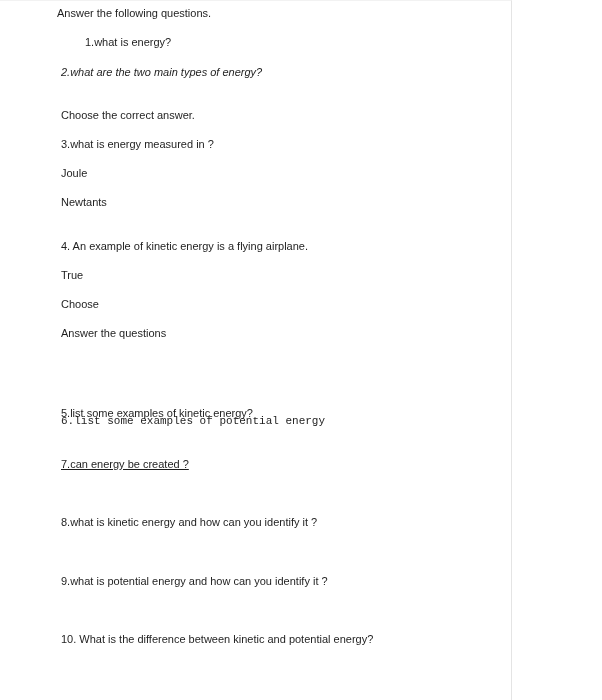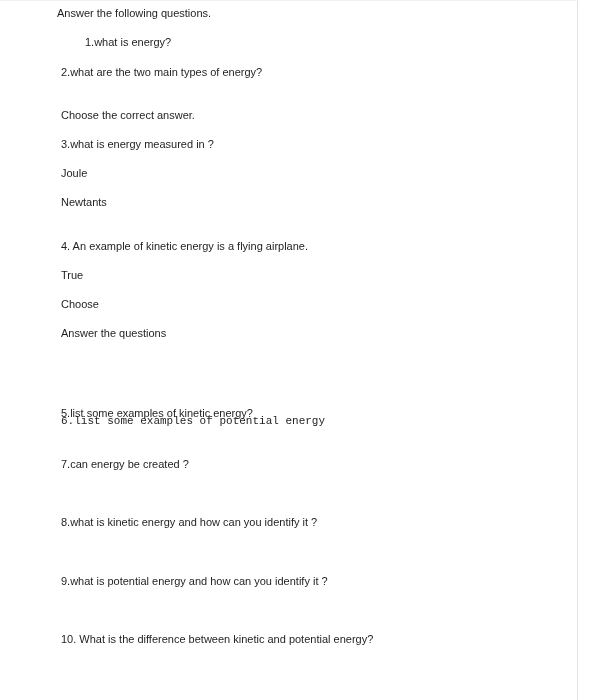--- a/index.html
+++ b/index.html
@@ -12,21 +12,21 @@
       height: 700px;
       position: relative;
       overflow: hidden;
       font-family: "Liberation Sans", sans-serif;
       color: #1e1e1e;
     }
     .page {
       position: absolute;
       left: 0;
       top: 0;
-      width: 578px;
+      width: 512px;
       height: 700px;
       background: #ffffff;
       border-right: 1px solid #e4e4e4;
       border-top: 1px solid #f2f2f2;
       box-sizing: border-box;
     }
     .line {
       position: absolute;
       font-size: 11px;
       line-height: 14px;
@@ -35,34 +35,34 @@
     }
   </style>
 </head>
 <body>
 
 <div class="page">
 
   <div class="line" style="left:57px; top:5px;">Answer the following questions.</div>
 
   <div class="line" style="left:61px; top:34px;margin-left:24px;">1.what is energy?</div>
-  <div class="line" style="left:61px; top:64px;">2.what are the two main types of energy?</div>
+  <div class="line" style="left:61px; top:64px;font-style:italic;">2.what are the two main types of energy?</div>
 
   <div class="line" style="left:61px; top:107px;">Choose the correct answer.</div>
 
   <div class="line" style="left:61px; top:136px;">3.what is energy measured in ?</div>
   <div class="line" style="left:61px; top:165px;">Joule</div>
   <div class="line" style="left:61px; top:194px;">Newtants</div>
 
   <div class="line" style="left:61px; top:238px;">4. An example of kinetic energy is a flying airplane.</div>
   <div class="line" style="left:61px; top:267px;">True</div>
   <div class="line" style="left:61px; top:296px;">Choose</div>
 
   <div class="line" style="left:61px; top:325px;">Answer the questions</div>
 
   <div class="line" style="left:61px; top:369px;margin-top:36px;">5.list some examples of kinetic energy?</div>
   <div class="line" style="left:61px; top:413px;font-family:Liberation Mono, monospace;">6.list some examples of potential energy</div>
-  <div class="line" style="left:61px; top:456px;">7.can energy be created ?</div>
+  <div class="line" style="left:61px; top:456px;text-decoration:underline;">7.can energy be created ?</div>
   <div class="line" style="left:61px; top:514px;">8.what is kinetic energy and how can you identify it ?</div>
   <div class="line" style="left:61px; top:573px;">9.what is potential energy and how can you identify it ?</div>
   <div class="line" style="left:61px; top:631px;">10. What is the difference between kinetic and potential energy?</div>
 
 </div>
 
 </body></html>

